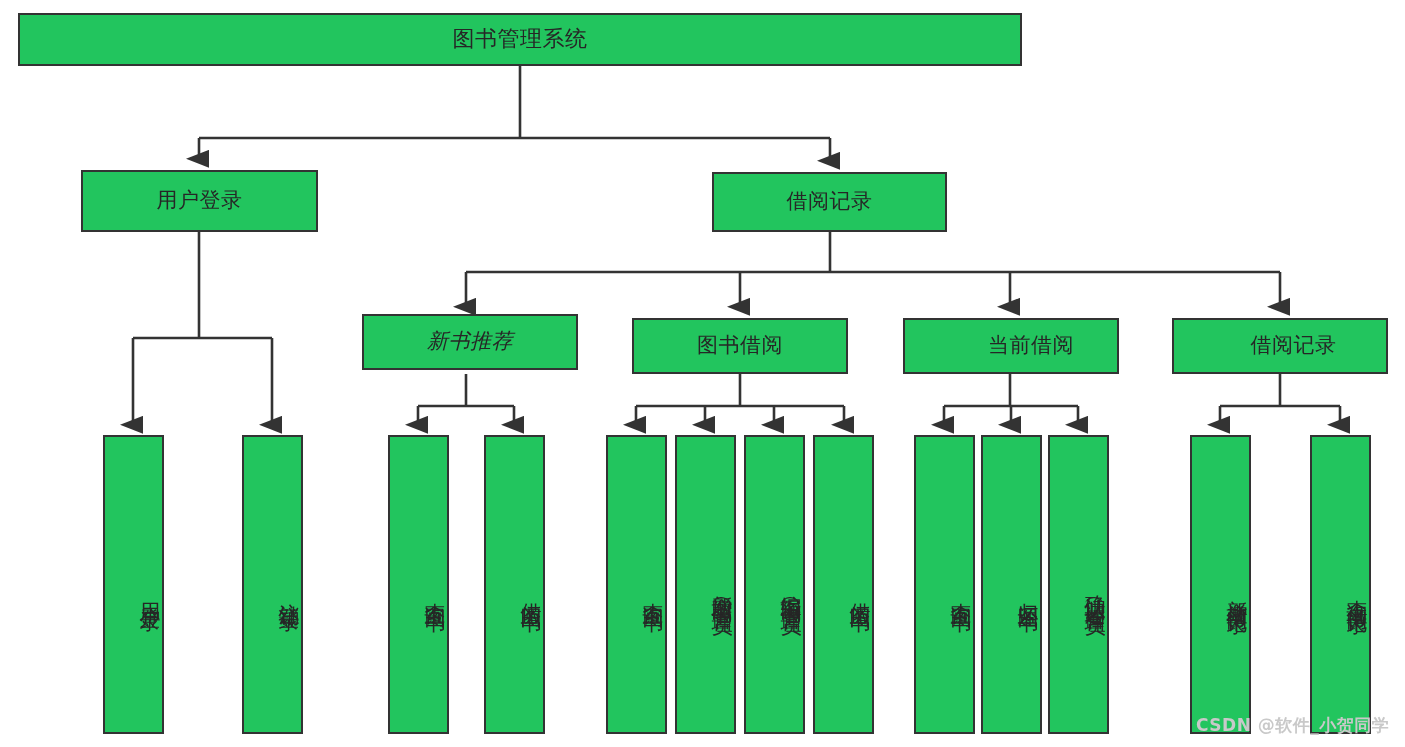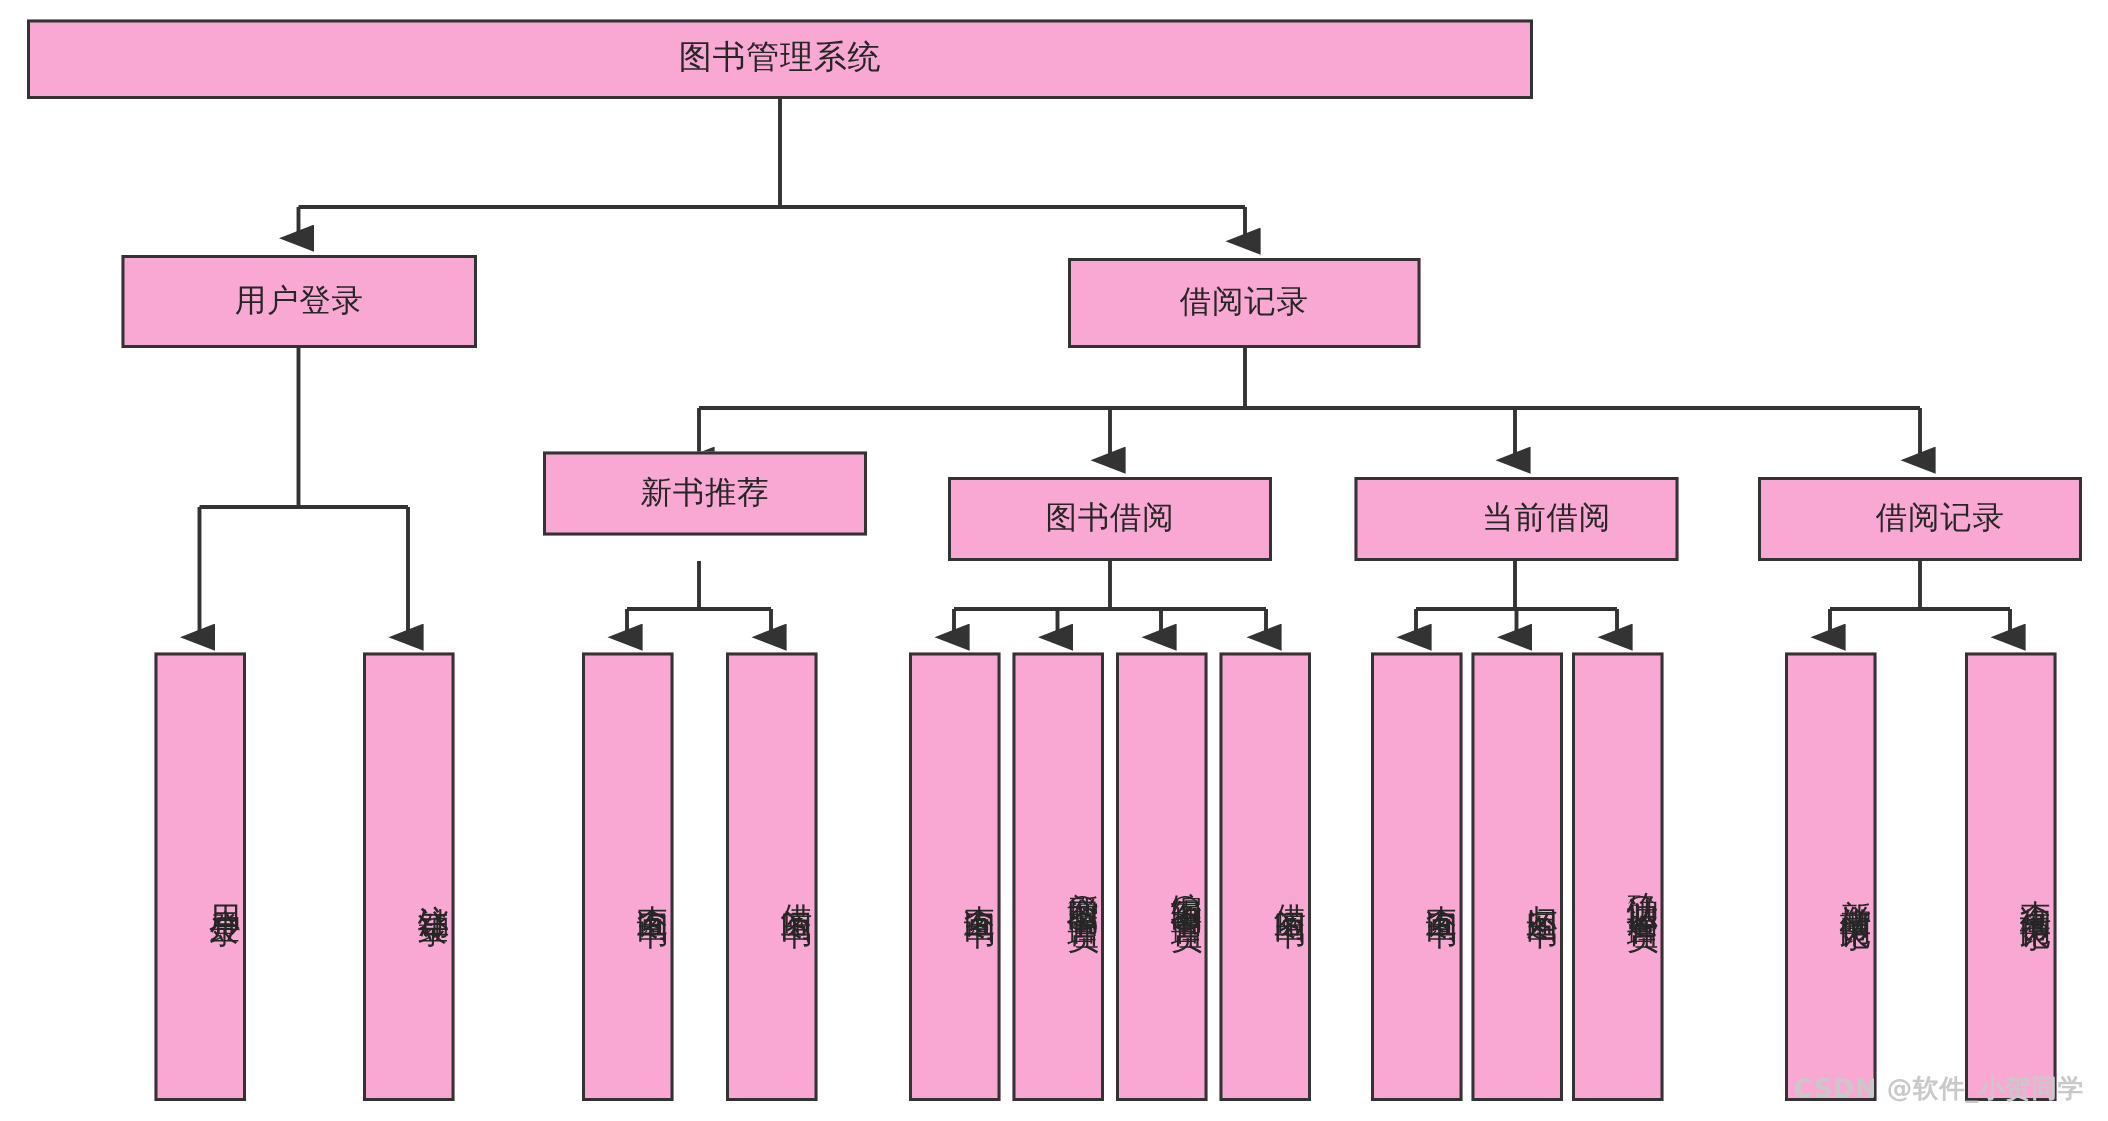--- a/index.html
+++ b/index.html
@@ -21,21 +21,21 @@
     position: absolute;
     left: 0;
     top: 0;
     width: 1405px;
     height: 747px;
   }
   .node {
     position: absolute;
     box-sizing: border-box;
     border: 2px solid #333333;
-    background: #f9a8d4;
+    background: #22c55e;
     color: #262626;
     display: flex;
     align-items: center;
     justify-content: center;
     text-align: center;
     z-index: 2;
   }
   .node.horiz {
     font-size: 21px;
     letter-spacing: 0.5px;
@@ -123,21 +123,21 @@
     <span>图书管理系统</span>
   </div>
 
   <div class="node horiz" style="left:81px; top:170px; width:237px; height:62px;">
     <span>用户登录</span>
   </div>
   <div class="node horiz" style="left:712px; top:172px; width:235px; height:60px;">
     <span>借阅记录</span>
   </div>
 
-  <div class="node horiz" style="left:362px; top:301px; width:216px; height:56px;">
+  <div class="node horiz" style="left:362px; top:314px; width:216px; height:56px;font-style:italic;">
     <span>新书推荐</span>
   </div>
   <div class="node horiz" style="left:632px; top:318px; width:216px; height:56px;">
     <span>图书借阅</span>
   </div>
   <div class="node horiz" style="left:903px; top:318px; width:216px; height:56px;padding-left:40px;">
     <span>当前借阅</span>
   </div>
   <div class="node horiz" style="left:1172px; top:318px; width:216px; height:56px;padding-left:27px;">
     <span>借阅记录</span>

